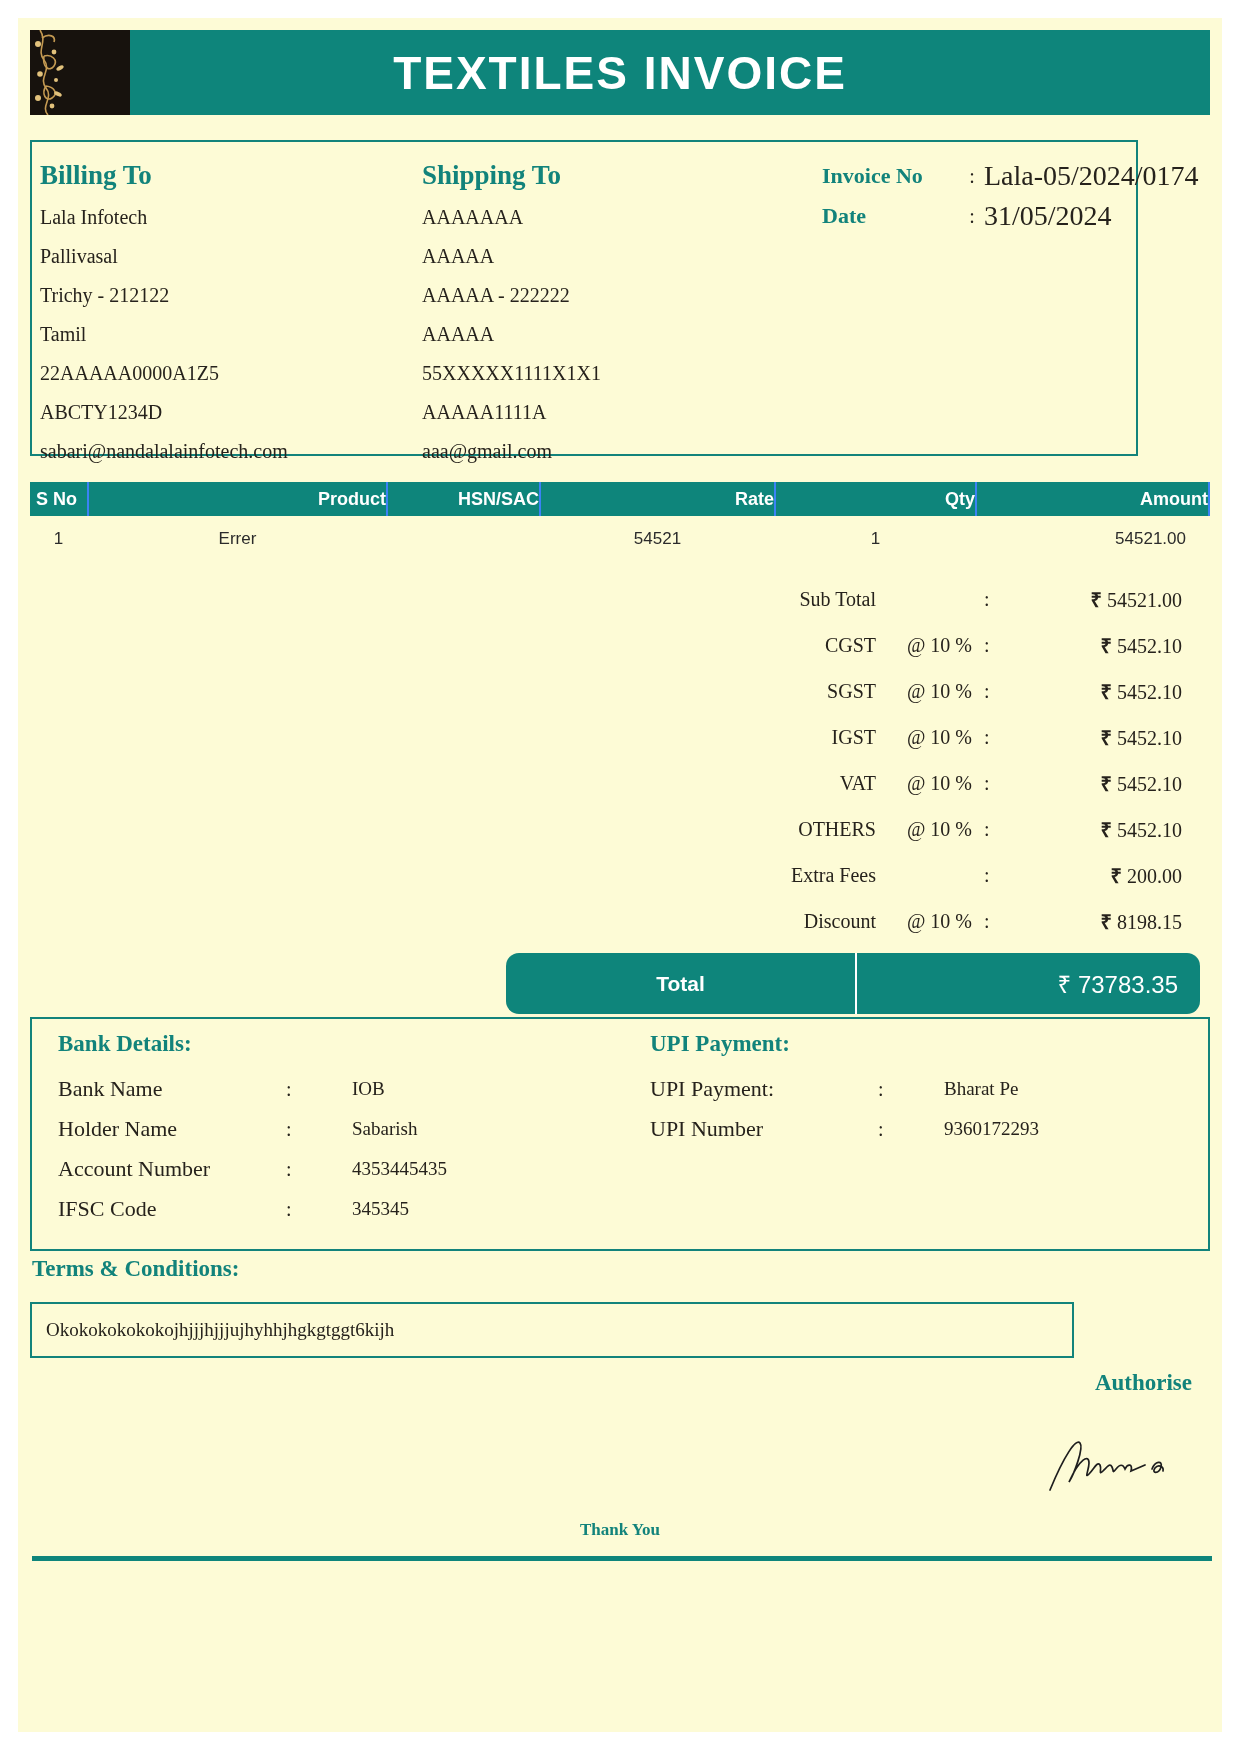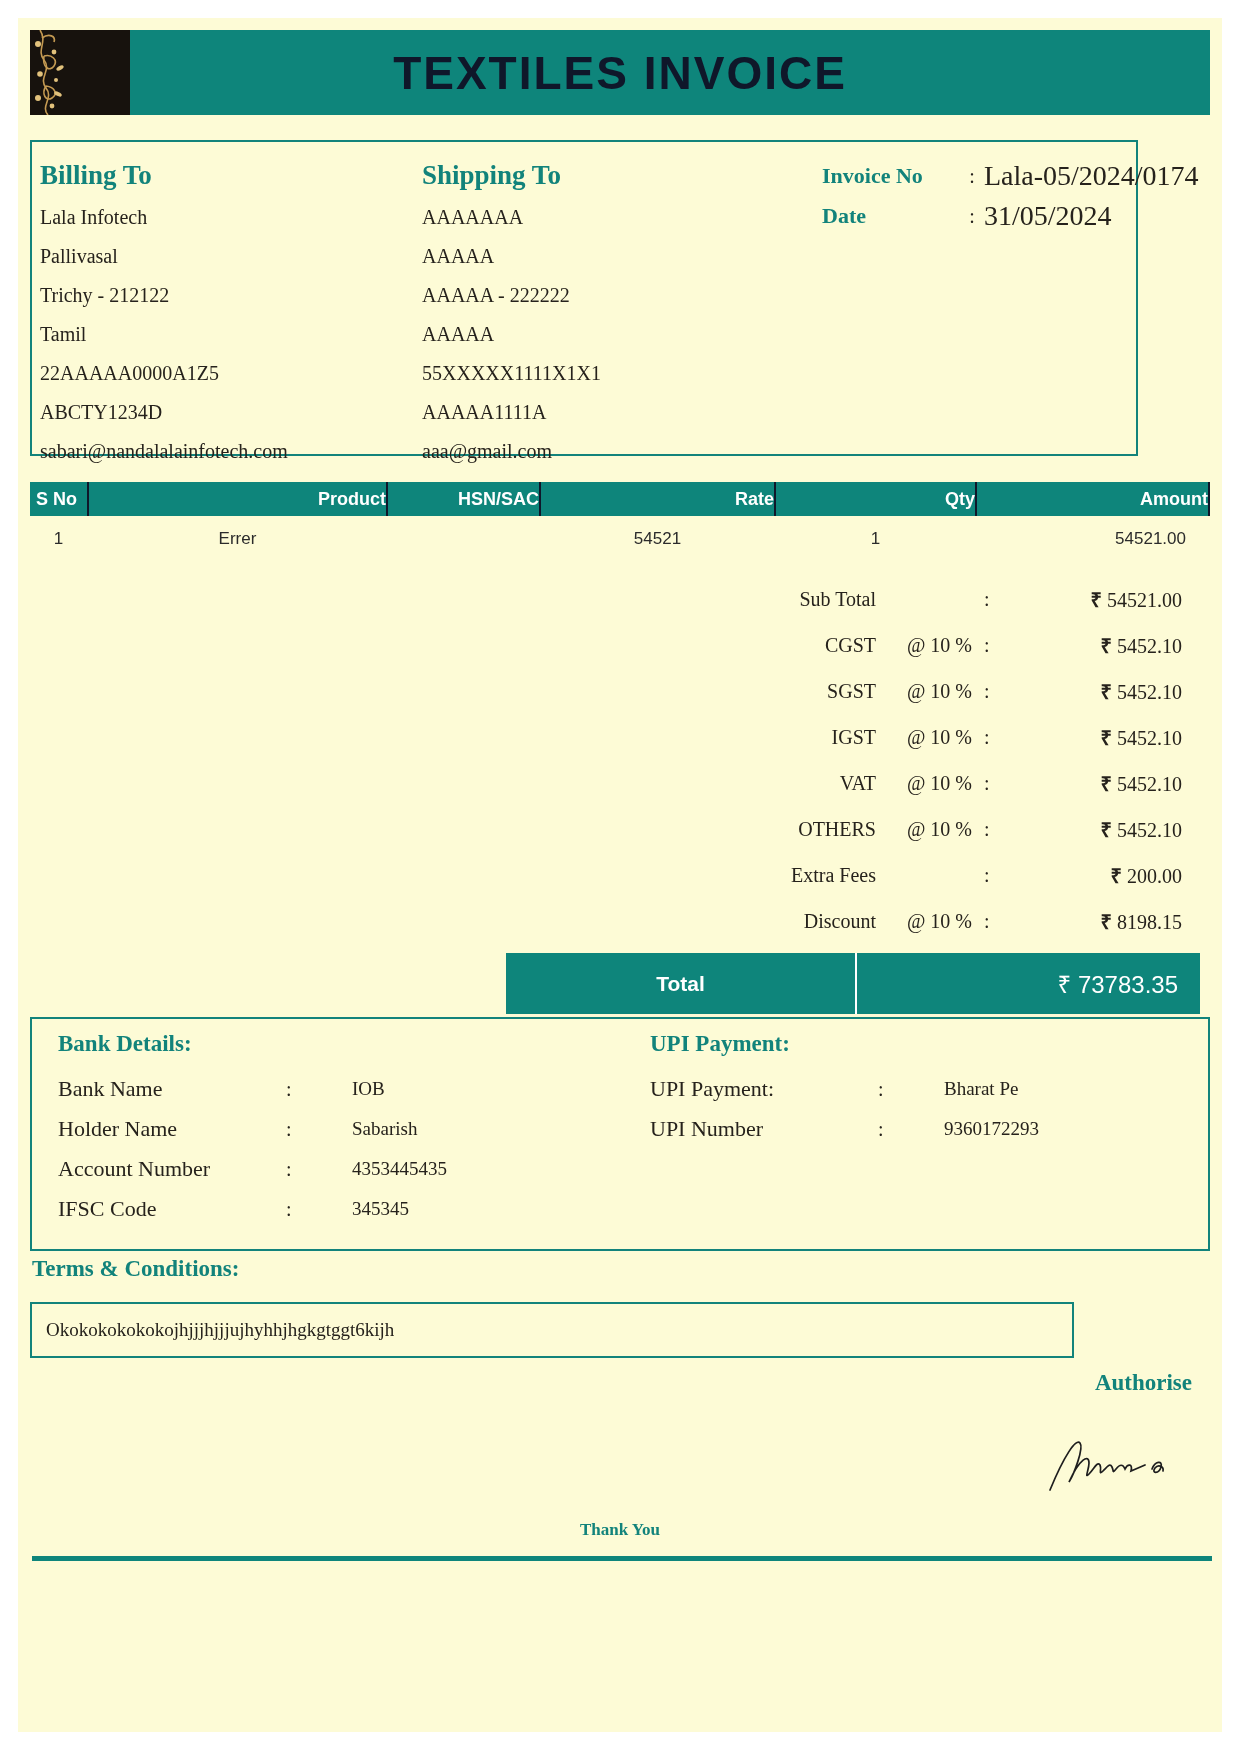--- a/index.html
+++ b/index.html
@@ -13,21 +13,21 @@
   }
   
   .hdr{
     position:absolute;left:12px;top:12px;width:1180px;height:85px;
     background:#0e857b;display:flex;align-items:center;
   }
   .hdr-art{
     position:absolute;left:0;top:0;width:100px;height:85px;background:#17120d;overflow:hidden;
   }
   .hdr-title{
-    width:100%;text-align:center;color:#0f172a;
+    width:100%;text-align:center;color:#ffffff;
     font-family:"Liberation Sans", sans-serif;font-weight:bold;
     font-size:46px;letter-spacing:2px;
   }
   
   .info-box{
     position:absolute;left:12px;top:122px;width:1108px;height:316px;
     border:2.5px solid #12837b;box-sizing:border-box;
   }
   .col-head{
     font-size:27px;font-weight:bold;color:#12837b;
@@ -38,21 +38,21 @@
   .bill-col .col-head,.ship-col .col-head{height:42px;line-height:38px;}
   .meta-col{position:absolute;left:790px;top:14px;width:380px;}
   .meta-row{display:flex;height:40px;align-items:center;}
   .meta-label{width:138px;font-size:22px;font-weight:bold;color:#12837b;}
   .meta-colon{width:24px;font-size:20px;text-align:center;}
   .meta-value{font-size:28px;}
   
   .items{position:absolute;left:12px;top:464px;width:1180px;}
   .items-head{
     display:grid;grid-template-columns:57px 297px 151px 233px 199px 231px;
-    column-gap:2px;background:#0f172a;
+    column-gap:2px;background:#3b82f6;
   }
   .items-head .cell{
     background:#0e857b;color:#ffffff;font-family:"Liberation Sans", sans-serif;
     font-weight:bold;font-size:18px;height:34px;line-height:34px;text-align:right;
   }
   .items-head .cell:first-child{text-align:left;padding-left:6px;box-sizing:border-box;}
   .items-body .row{
     display:grid;grid-template-columns:57px 297px 151px 233px 199px 231px;column-gap:2px;
     height:46px;align-items:center;
     font-family:"Liberation Sans", sans-serif;font-size:17px;color:#2b2b2b;
@@ -65,21 +65,21 @@
     display:grid;grid-template-columns:1fr 84px 16px 170px;column-gap:12px;
     height:46px;align-items:center;font-size:20px;
   }
   .tot-label{text-align:right;}
   .tot-rate{text-align:right;}
   .tot-colon{text-align:left;}
   .tot-amt{text-align:right;}
   .rupee{font-weight:bold;}
   .total-bar{
     position:absolute;left:488px;top:935px;width:694px;height:61px;
-    background:#0e857b;display:flex;color:#ffffff;
+    background:#0e857b;display:flex;color:#ffffff;border-radius:13px;
   }
   .total-bar .lbl{
     width:351px;display:flex;align-items:center;justify-content:center;
     font-family:"Liberation Sans", sans-serif;font-weight:bold;font-size:21px;
     border-right:2px solid #ffffff;box-sizing:border-box;
   }
   .total-bar .amt{
     flex:1;display:flex;align-items:center;justify-content:flex-end;
     padding-right:22px;font-family:"Liberation Sans", sans-serif;font-size:24px;margin-left:12px;
   }

